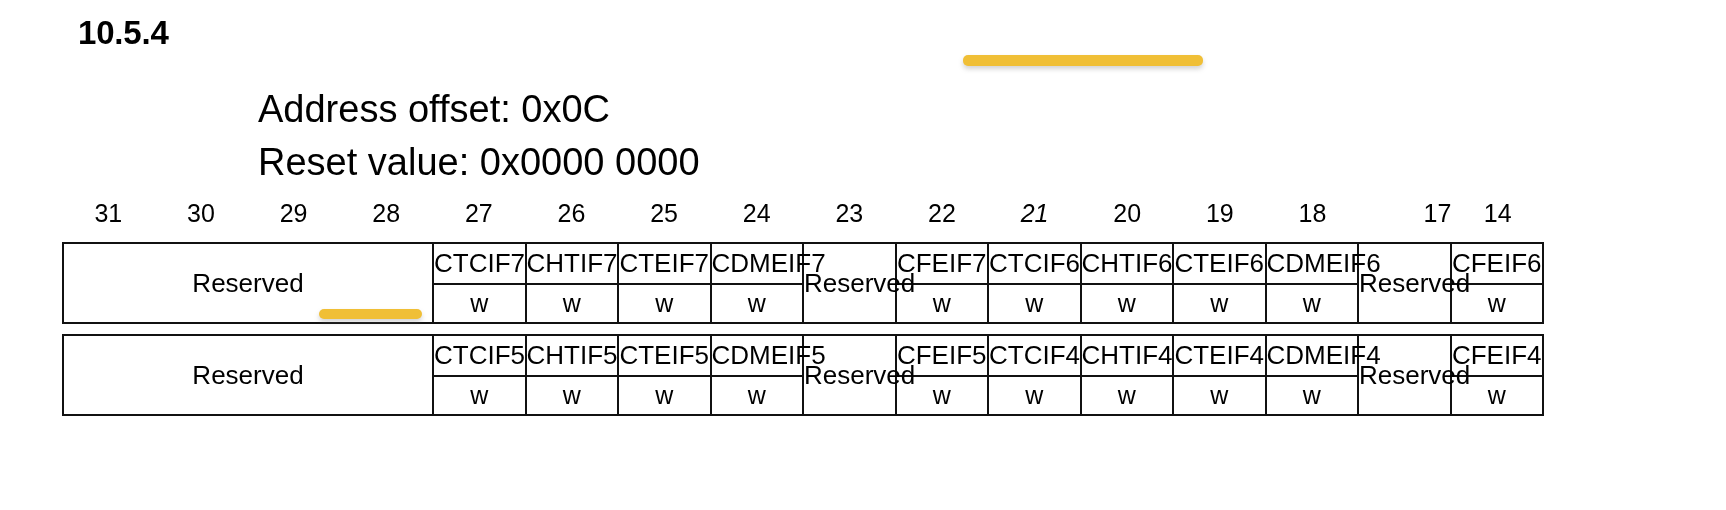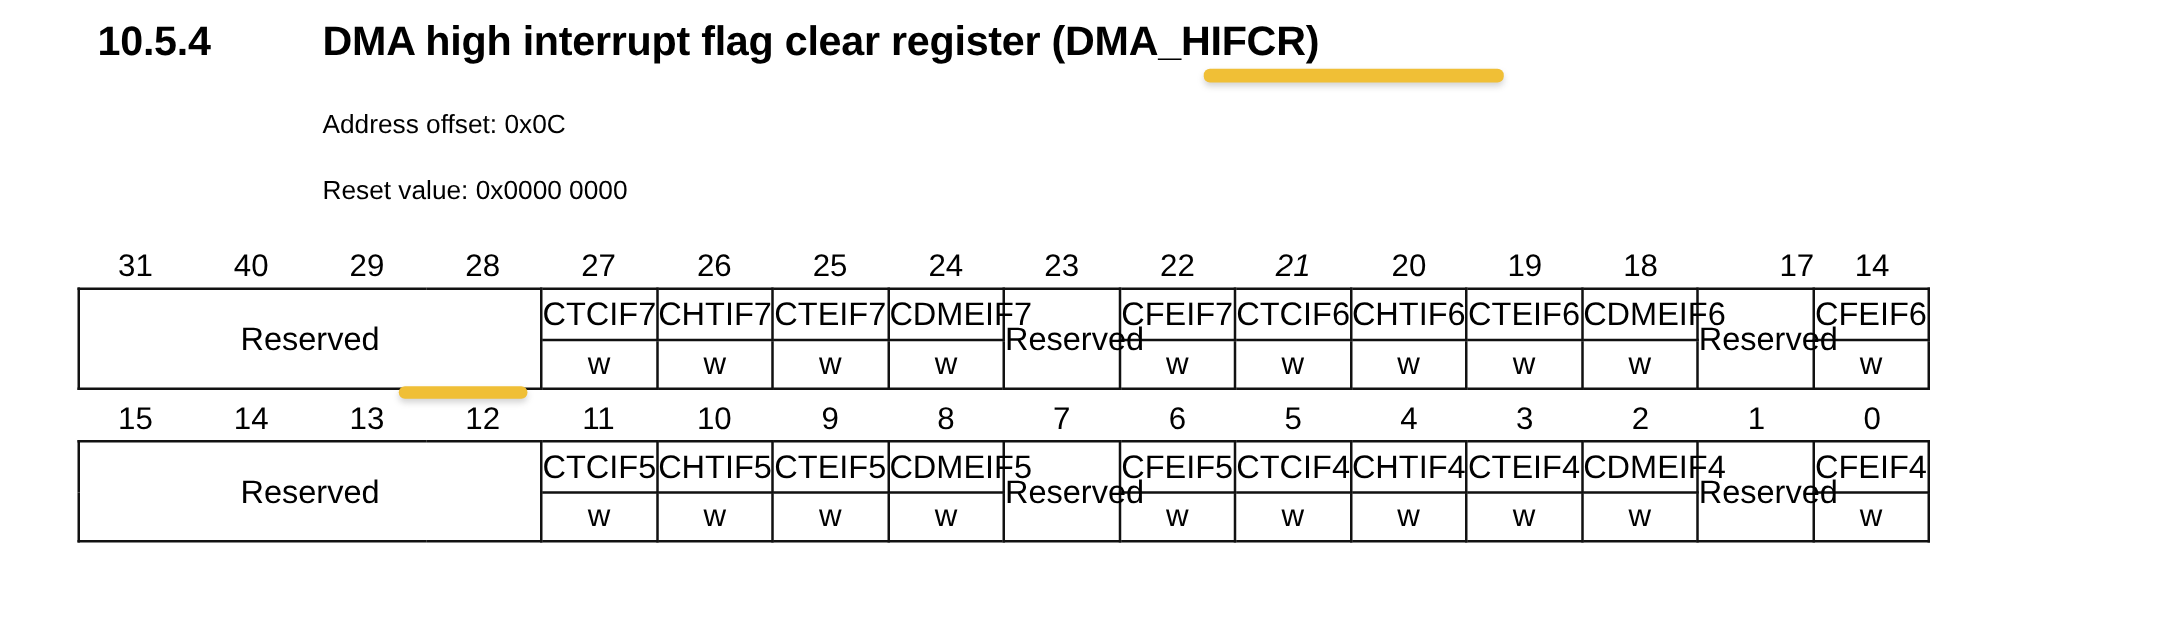--- a/index.html
+++ b/index.html
@@ -50,21 +50,21 @@
     width: 240px;
     height: 11px;
     background: #f0bf36;
     border-radius: 5px;
     box-shadow: 0 3px 5px rgba(120,120,120,0.33);
   }
 
   .meta-line {
     position: absolute;
     left: 258px;
-    font-size: 21px;
+    font-size: 38px;
     white-space: nowrap;
   }
   .meta-offset { top: 88px; }
   .meta-reset  { top: 141px; }
 
   
   .reg-block {
     position: absolute;
     left: 62px;
   }
@@ -80,21 +80,21 @@
   .bitnums .bn {
     text-align: center;
     font-size: 25px;
     line-height: 26px;
   }
 
   table.reg {
     border-collapse: collapse;
     width: 1482px;
     table-layout: fixed;
-    margin-top: 4px;
+    margin-top: 16px;
   }
   table.reg td {
     border: 2px solid #111111;
     text-align: center;
     font-size: 26px;
     padding: 0;
     height: 37px;
     background: #ffffff;
   }
   table.reg td.namecell { height: 39px; }
@@ -112,31 +112,30 @@
     border-radius: 5px;
     box-shadow: 0 3px 5px rgba(120,120,120,0.33);
     z-index: 5;
   }
 </style>
 </head>
 <body>
 
 <div class="heading">
   <div class="heading-num">10.5.4</div>
-  <div class="heading-title">DMA high interrupt flag clear register (DMA_HIFCR)</div>
 </div>
 <div class="marker-title"></div>
 
 <div class="meta-line meta-offset">Address offset: 0x0C</div>
 <div class="meta-line meta-reset">Reset value: 0x0000 0000</div>
 
 <div class="reg-block reg-block-hi">
   <div class="bitnums">
       <div class="bn" style="width: 92.625px;">31</div>
-      <div class="bn" style="width: 92.625px;">40</div>
+      <div class="bn" style="width: 92.625px;">30</div>
       <div class="bn" style="width: 92.625px; text-align: center;">29</div>
       <div class="bn" style="width: 92.625px;">28</div>
       <div class="bn" style="width: 92.625px;">27</div>
       <div class="bn" style="width: 92.625px;">26</div>
       <div class="bn" style="width: 92.625px;">25</div>
       <div class="bn" style="width: 92.625px; margin-top: 40px;">24</div>
       <div class="bn" style="width: 92.625px;">23</div>
       <div class="bn" style="width: 92.625px;">22</div>
       <div class="bn" style="width: 92.625px; font-style: italic;">21</div>
       <div class="bn" style="width: 92.625px;">20</div>
@@ -174,38 +173,20 @@
           <td class="acccell">w</td>
           <td class="acccell">w</td>
         </tr>
     </tbody>
   </table>
 </div>
 
 <div class="marker-bit27"></div>
 
 <div class="reg-block reg-block-lo">
-  <div class="bitnums">
-      <div class="bn" style="width: 92.625px;">15</div>
-      <div class="bn" style="width: 92.625px;">14</div>
-      <div class="bn" style="width: 92.625px;">13</div>
-      <div class="bn" style="width: 92.625px;">12</div>
-      <div class="bn" style="width: 92.625px;">11</div>
-      <div class="bn" style="width: 92.625px;">10</div>
-      <div class="bn" style="width: 92.625px;">9</div>
-      <div class="bn" style="width: 92.625px;">8</div>
-      <div class="bn" style="width: 92.625px;">7</div>
-      <div class="bn" style="width: 92.625px;">6</div>
-      <div class="bn" style="width: 92.625px;">5</div>
-      <div class="bn" style="width: 92.625px;">4</div>
-      <div class="bn" style="width: 92.625px;">3</div>
-      <div class="bn" style="width: 92.625px;">2</div>
-      <div class="bn" style="width: 92.625px;">1</div>
-      <div class="bn" style="width: 92.625px;">0</div>
-    </div>
   <table class="reg">
     <tbody>
       <tr>
           <td colspan="4" class="namecell reserved" rowspan="2" style="height: 78px;">Reserved</td>
           <td colspan="1" class="namecell">CTCIF5</td>
           <td colspan="1" class="namecell">CHTIF5</td>
           <td colspan="1" class="namecell">CTEIF5</td>
           <td colspan="1" class="namecell">CDMEIF5</td>
           <td colspan="1" class="namecell reserved" rowspan="2" style="height: 78px;">Reserved</td>
           <td colspan="1" class="namecell">CFEIF5</td>

